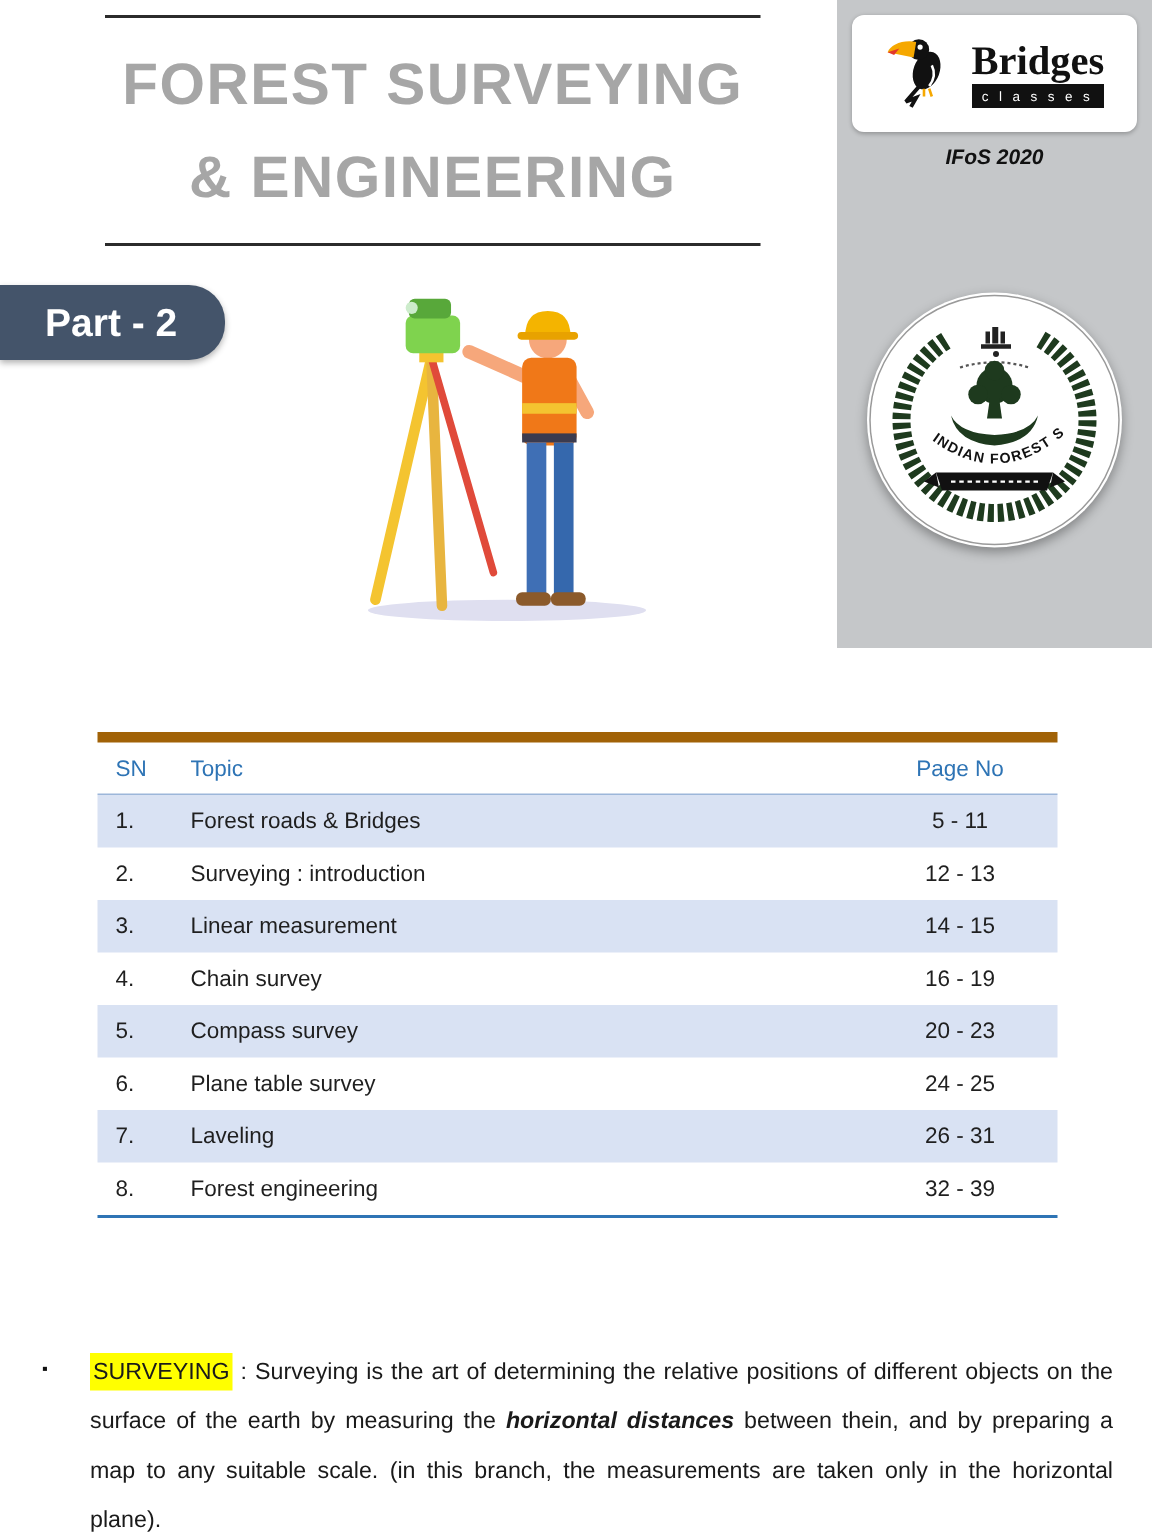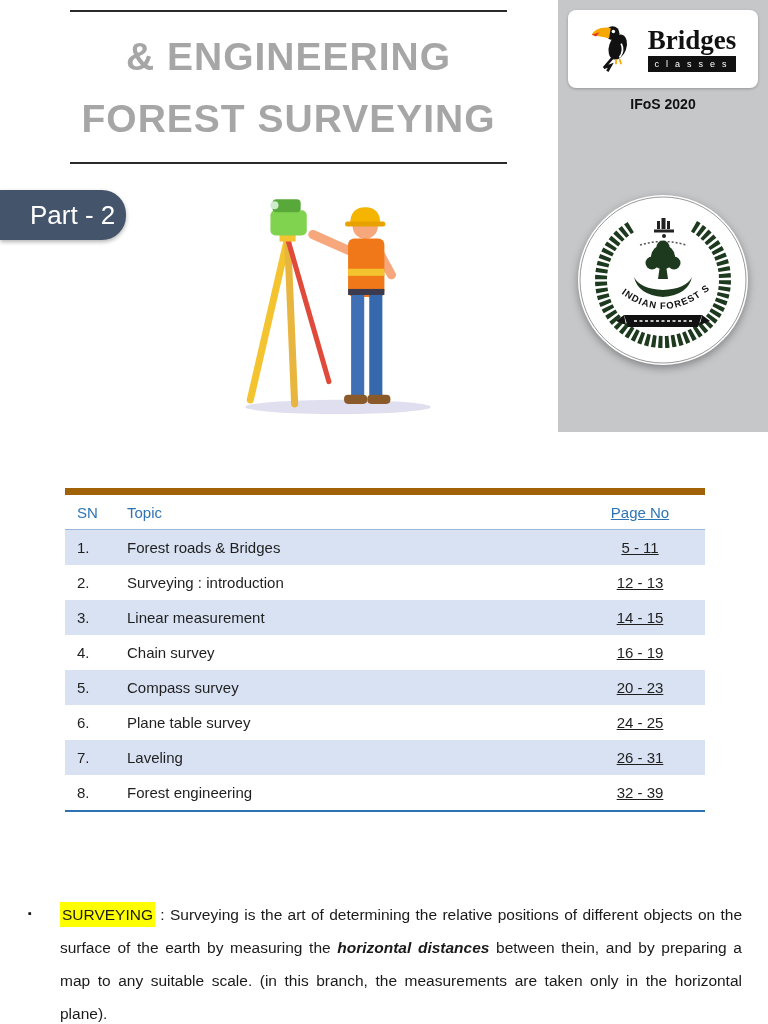--- a/index.html
+++ b/index.html
@@ -22,68 +22,68 @@
     position:absolute;left:10px;top:10px;width:190px;height:78px;background:#ffffff;
     border-radius:8px;display:flex;align-items:center;justify-content:center;gap:6px;
     box-shadow:0 1px 3px rgba(0,0,0,.25);
   }
   .logo-text{display:flex;flex-direction:column;align-items:stretch;}
   .logo-name{font-family:"Liberation Serif",serif;font-weight:bold;font-size:27px;color:#111;line-height:28px;}
   .logo-classes{
     background:#111;color:#fff;font-size:9px;letter-spacing:7px;text-align:center;
     padding:2px 0 2px 4px;margin-top:2px;text-transform:lowercase;border:1px solid #111;
   }
-  .exam-label{position:absolute;left:0;top:96px;width:100%;text-align:center;font-weight:bold;font-size:14px;color:#111;}
+  .exam-label{position:absolute;left:0;top:96px;width:100%;text-align:center;font-weight:bold;font-size:14px;color:#111;font-style:italic;}
   .emblem-wrap{
     position:absolute;left:20px;top:195px;width:170px;height:170px;border-radius:50%;
     background:#fff;box-shadow:0 3px 8px rgba(0,0,0,.35);
   }
 
   
   .part-badge{
-    position:absolute;left:0;top:190px;width:126px;height:50px;background:#44546a;
+    position:absolute;left:0;top:190px;width:150px;height:50px;background:#44546a;
     border-radius:0 24px 24px 0;color:#fff;display:flex;align-items:center;
-    padding-left:30px;box-sizing:border-box;font-size:26px;font-weight:normal;
+    padding-left:30px;box-sizing:border-box;font-size:26px;font-weight:bold;
     box-shadow:0 2px 4px rgba(0,0,0,.3);
   }
 
   
   .illustration{position:absolute;left:232px;top:176px;width:212px;height:242px;}
 
   
   .toc{position:absolute;left:65px;top:488px;width:640px;font-size:15px;}
   .thead{
     display:flex;align-items:center;color:#2e74b5;height:34px;
     border-top:7px solid #a16207;border-bottom:1px solid #9cb6d9;
   }
   .trow{display:flex;align-items:center;height:35px;color:#1f1f1f;}
   .trow.shaded{background:#d9e2f3;}
   .toc-bottom{border-bottom:2px solid #2e74b5;}
   .c-sn{width:62px;padding-left:12px;box-sizing:border-box;}
   .c-topic{flex:1;}
-  .c-page{width:130px;text-align:center;text-decoration:underline;}
+  .c-page{width:130px;text-align:center;}
 
   
   .para{position:absolute;left:28px;top:898px;width:714px;display:flex;}
   .bullet{width:32px;font-size:11px;padding-top:9px;color:#111;}
   .ptext{
     flex:1;margin:0;font-size:15.5px;line-height:33px;text-align:justify;color:#1a1a1a;
   }
   .ptext mark{background:#ffff00;padding:4px 2px;color:#1a1a1a;}
 </style>
 </head>
 <body>
 
 <div class="page">
 
   <div class="title-block">
     <hr class="rule">
     <div class="cover-title">
+      <div>FOREST SURVEYING</div>
       <div>&amp; ENGINEERING</div>
-      <div>FOREST SURVEYING</div>
     </div>
     <hr class="rule">
   </div>
 
   <div class="brand-panel">
     <div class="logo-card">
       <span>
         <svg viewBox="0 0 60 60" width="52" height="52">
           <path d="M30,38 L16,54 L24,51 L20,58" stroke="#111" stroke-width="3" fill="none"></path>
           <ellipse cx="32" cy="30" rx="10" ry="15" fill="#111" transform="rotate(20 32 30)"></ellipse>

